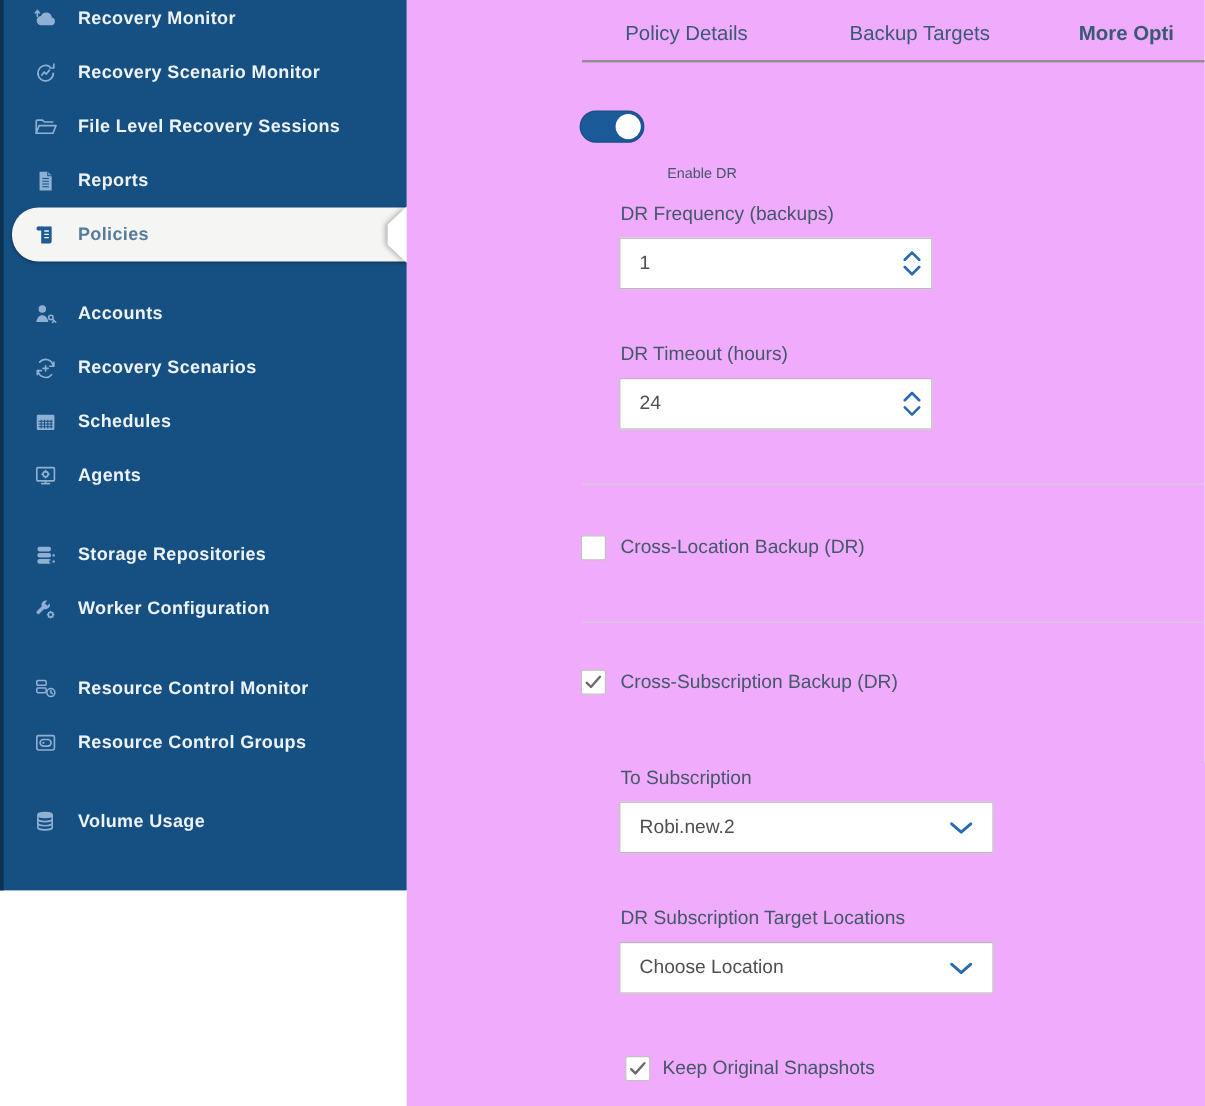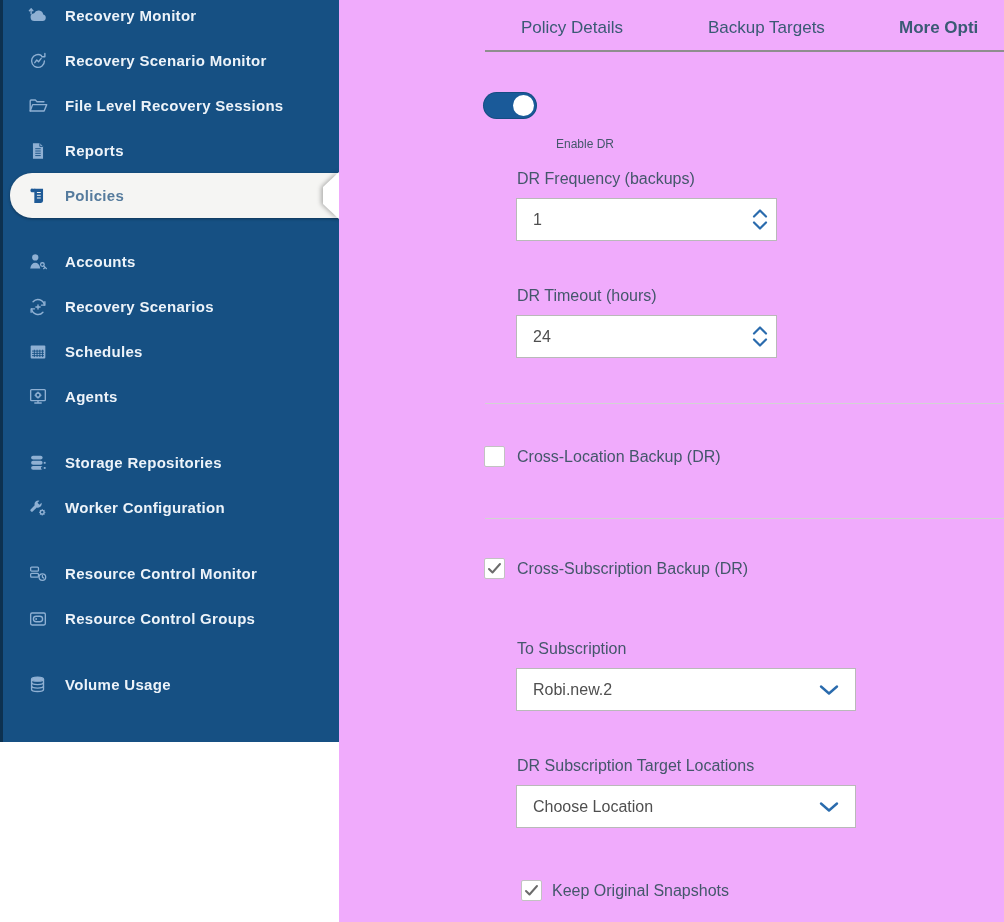--- a/index.html
+++ b/index.html
@@ -67,21 +67,21 @@
   .checkbox svg { display:none; margin:2px 0 0 2px; }
   .checkbox.checked svg { display:block; }
   .cb-crossloc { left:145px; top:446px; }
   .cb-crosssub { left:145px; top:558px; }
   .cb-keep { left:182px; top:880px; }
   .cb-label { position:absolute; font-size:16px; color:#44576b; white-space:nowrap; }
   .cbl-crossloc { left:178px; top:448px; }
   .cbl-crosssub { left:178px; top:560px; }
   .cbl-keep { left:213px; top:882px; }
 
-  .dropdown { position:absolute; left:177px; width:340px; height:43px; background:#fff;
+  .dropdown { position:absolute; left:177px; width:312px; height:43px; background:#fff;
               border:1px solid #b9b9b9; cursor:pointer; }
   .dd-sub { top:668px; } .dd-loc { top:785px; }
   .dropdown .val { display:block; padding-left:16px; line-height:41px; font-size:16px;
                    color:#4f4f4f; }
   .dropdown .chev { position:absolute; right:16px; top:50%; transform:translateY(-50%);
                     line-height:0; }
 </style>
 </head>
 <body>
 

